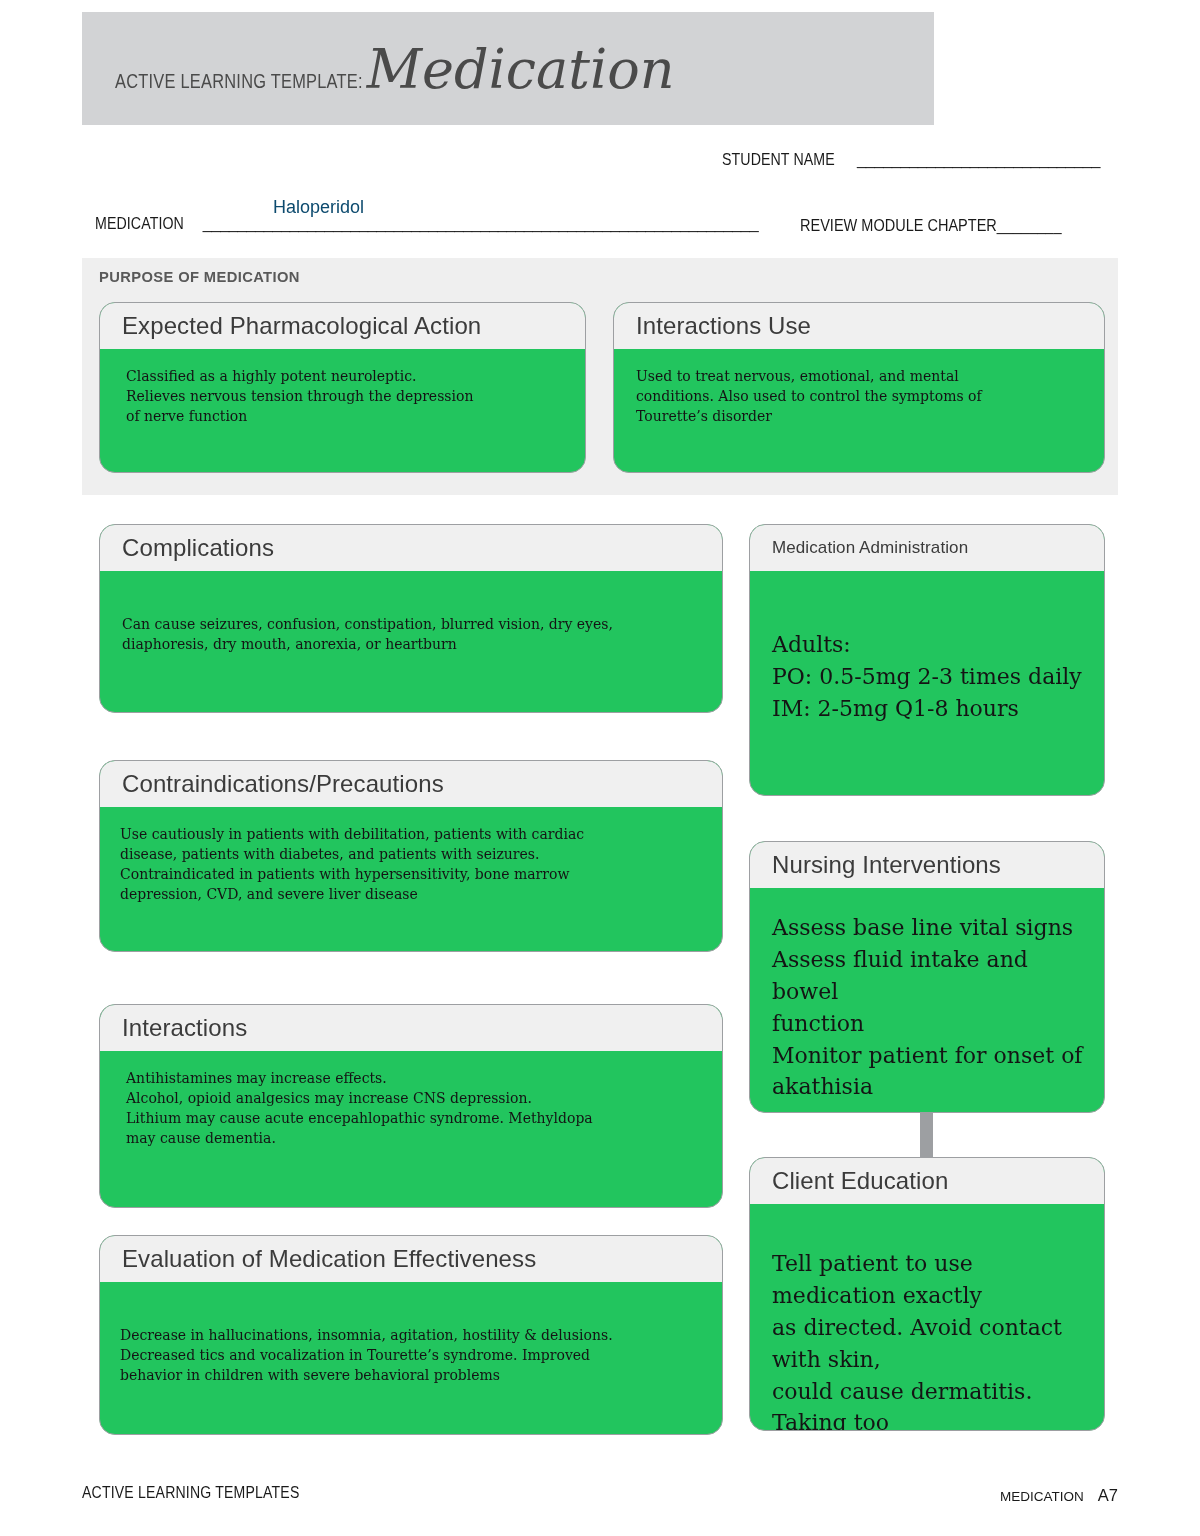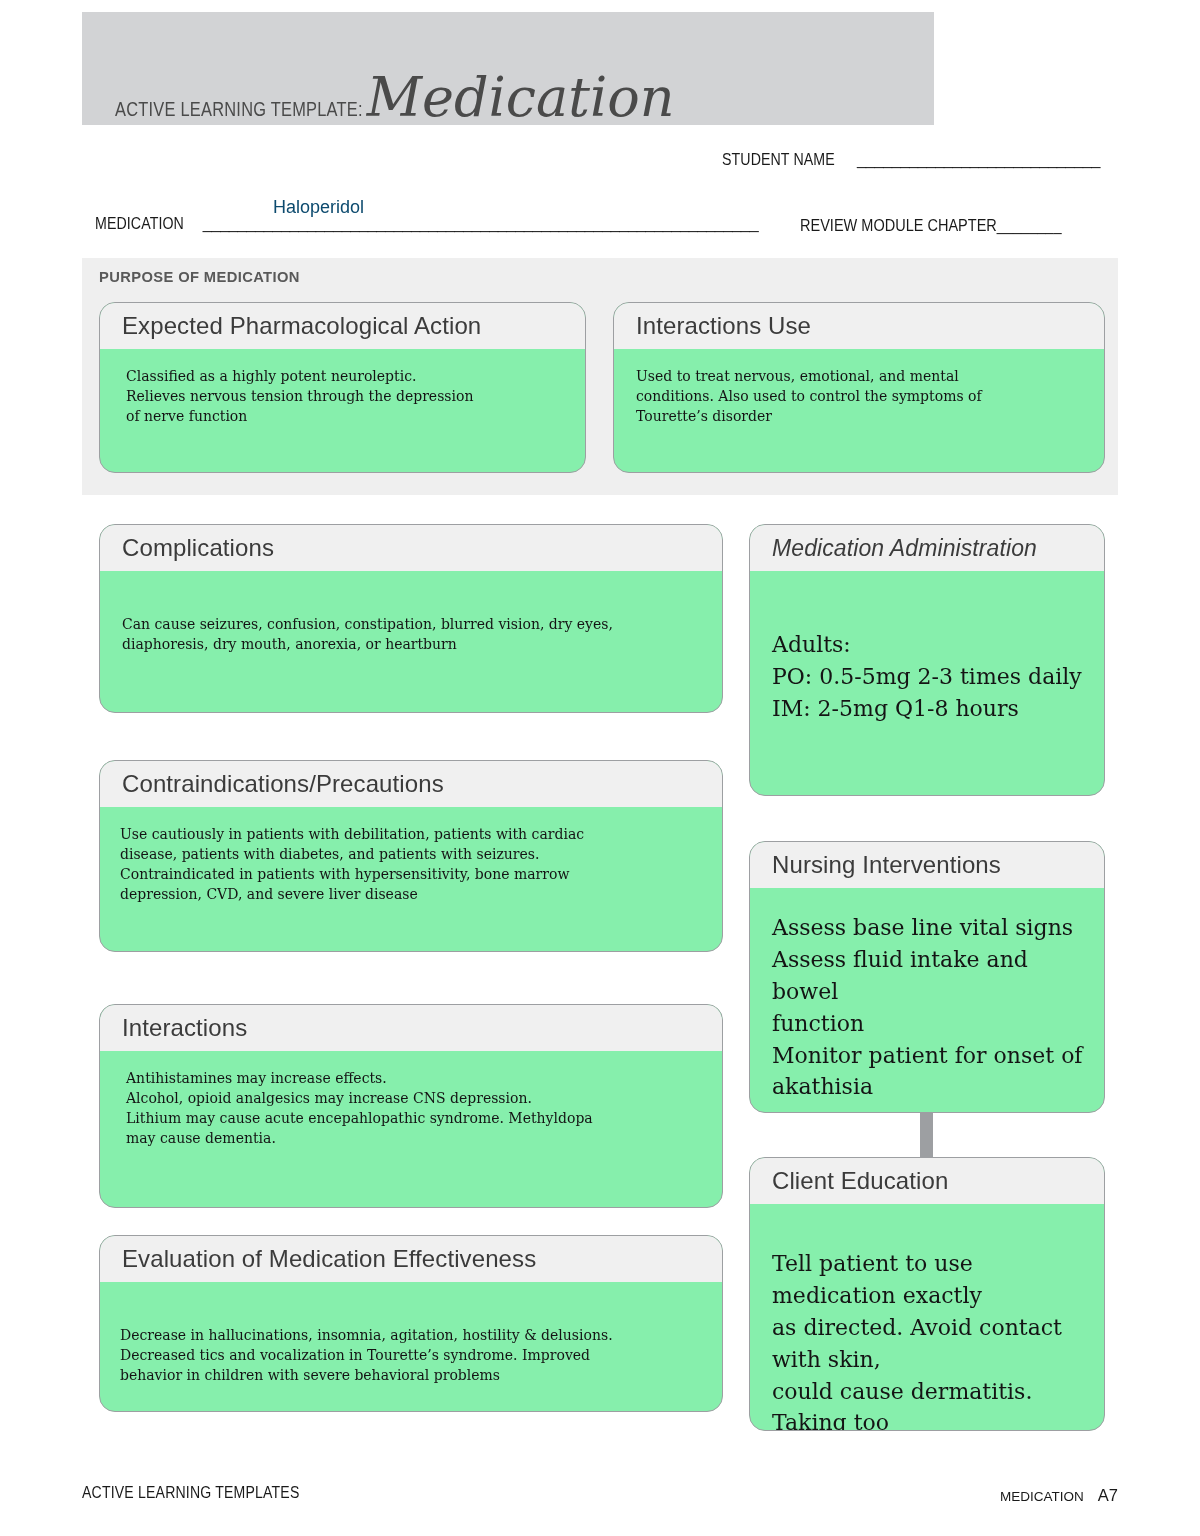--- a/index.html
+++ b/index.html
@@ -20,21 +20,21 @@
     position: absolute;
     left: 82px;
     top: 12px;
     width: 852px;
     height: 113px;
     background: #d2d3d5;
     display: flex;
     align-items: flex-end;
     box-sizing: border-box;
     padding-left: 33px;
-    padding-bottom: 0;
+    padding-bottom: 28px;
   }
   .alt-label {
     font-family: "Liberation Sans", sans-serif;
     font-size: 20.5px;
     letter-spacing: 0.3px;
     color: #4a4a4a;
     font-weight: 400;
     transform: scaleX(0.80);
     transform-origin: left bottom;
     white-space: nowrap;
@@ -123,62 +123,62 @@
     letter-spacing: 0.4px;
     transform: scaleX(0.95);
     transform-origin: left center;
   }
 
   
   .card {
     position: absolute;
     border: 1.6px solid #9d9fa2;
     border-radius: 16px;
-    background: #86efac;
+    background: #22c55e;
     box-sizing: border-box;
     overflow: hidden;
   }
   .card-head {
     background: #f0f0f0;
     border-radius: 14px 14px 0 0;
     height: 46px;
     display: flex;
     align-items: center;
     padding-left: 22px;
     box-sizing: border-box;
   }
   .card-title {
     font-family: "Liberation Sans", sans-serif;
     font-size: 24px;
     color: #3b3b3b;
     font-weight: 400;
     letter-spacing: 0.1px;
     white-space: nowrap;
   }
-  .card-title.sm { font-size: 23px; font-style: italic; }
+  .card-title.sm { font-size: 17px; }
   .card-body {
     font-family: "DejaVu Serif", serif;
     font-size: 14px;
     line-height: 1.42;
     color: #141414;
     padding: 18px 20px 0 22px;
     white-space: pre-line;
   }
   .card-body.indent { padding-left: 26px; }
   .card-body.pad-lg { padding-top: 44px; }
   .card-body.pad-xl { padding-top: 58px; }
   .card-body.narrow { font-size: 22px; line-height: 1.45; }
 
   
   #card-epa   { left: 99px;  top: 302px; width: 487px; height: 171px; }
   #card-tu    { left: 613px; top: 302px; width: 492px; height: 171px; }
   #card-comp  { left: 99px;  top: 524px; width: 624px; height: 189px; }
   #card-contra{ left: 99px;  top: 760px; width: 624px; height: 192px; }
   #card-inter { left: 99px;  top: 1004px; width: 624px; height: 204px; }
-  #card-eval  { left: 99px;  top: 1235px; width: 624px; height: 177px; }
+  #card-eval  { left: 99px;  top: 1235px; width: 624px; height: 200px; }
   #card-admin { left: 749px; top: 524px; width: 356px; height: 272px; }
   #card-nurse { left: 749px; top: 841px; width: 356px; height: 272px; }
   #card-client{ left: 749px; top: 1157px; width: 356px; height: 274px; }
 
   .connector {
     position: absolute;
     left: 920px;
     top: 1113px;
     width: 13px;
     height: 46px;

